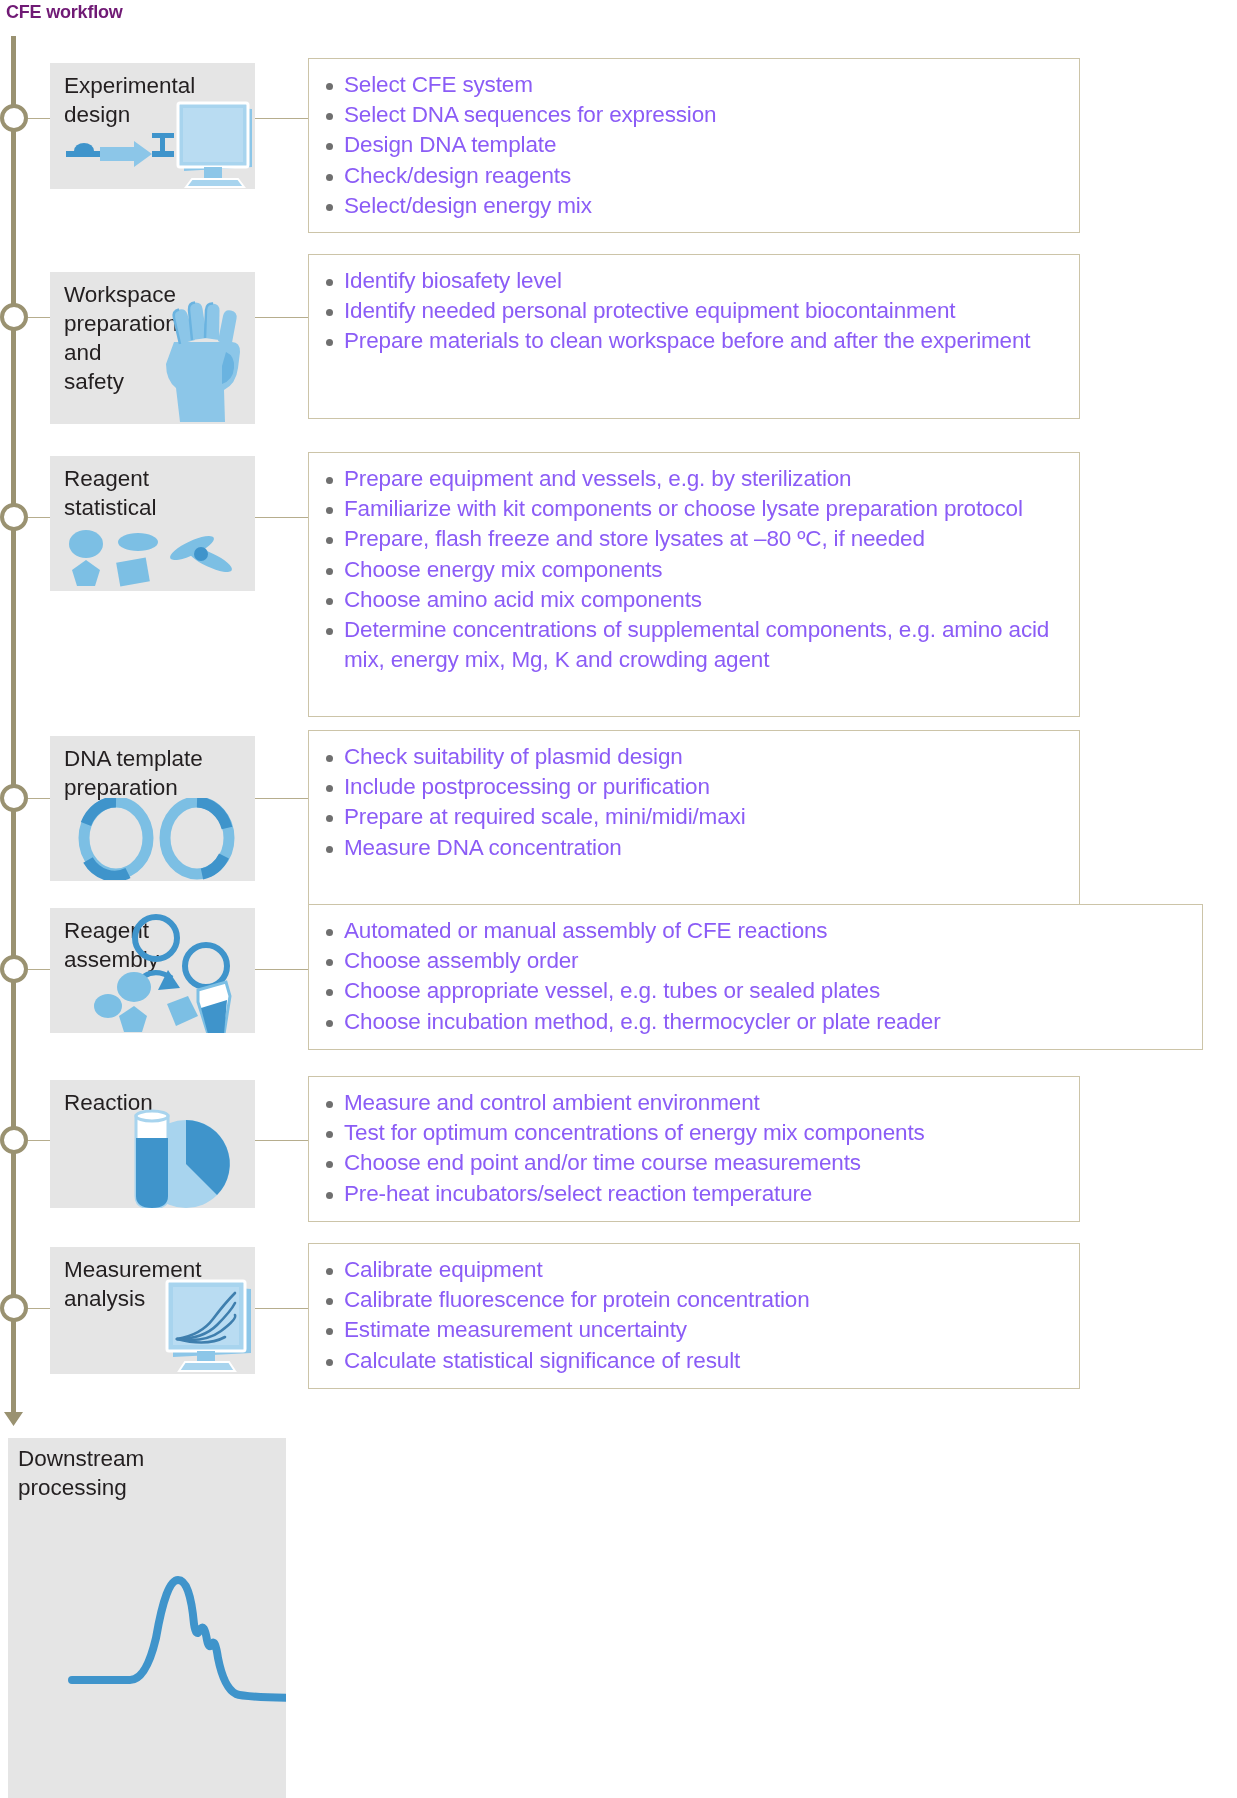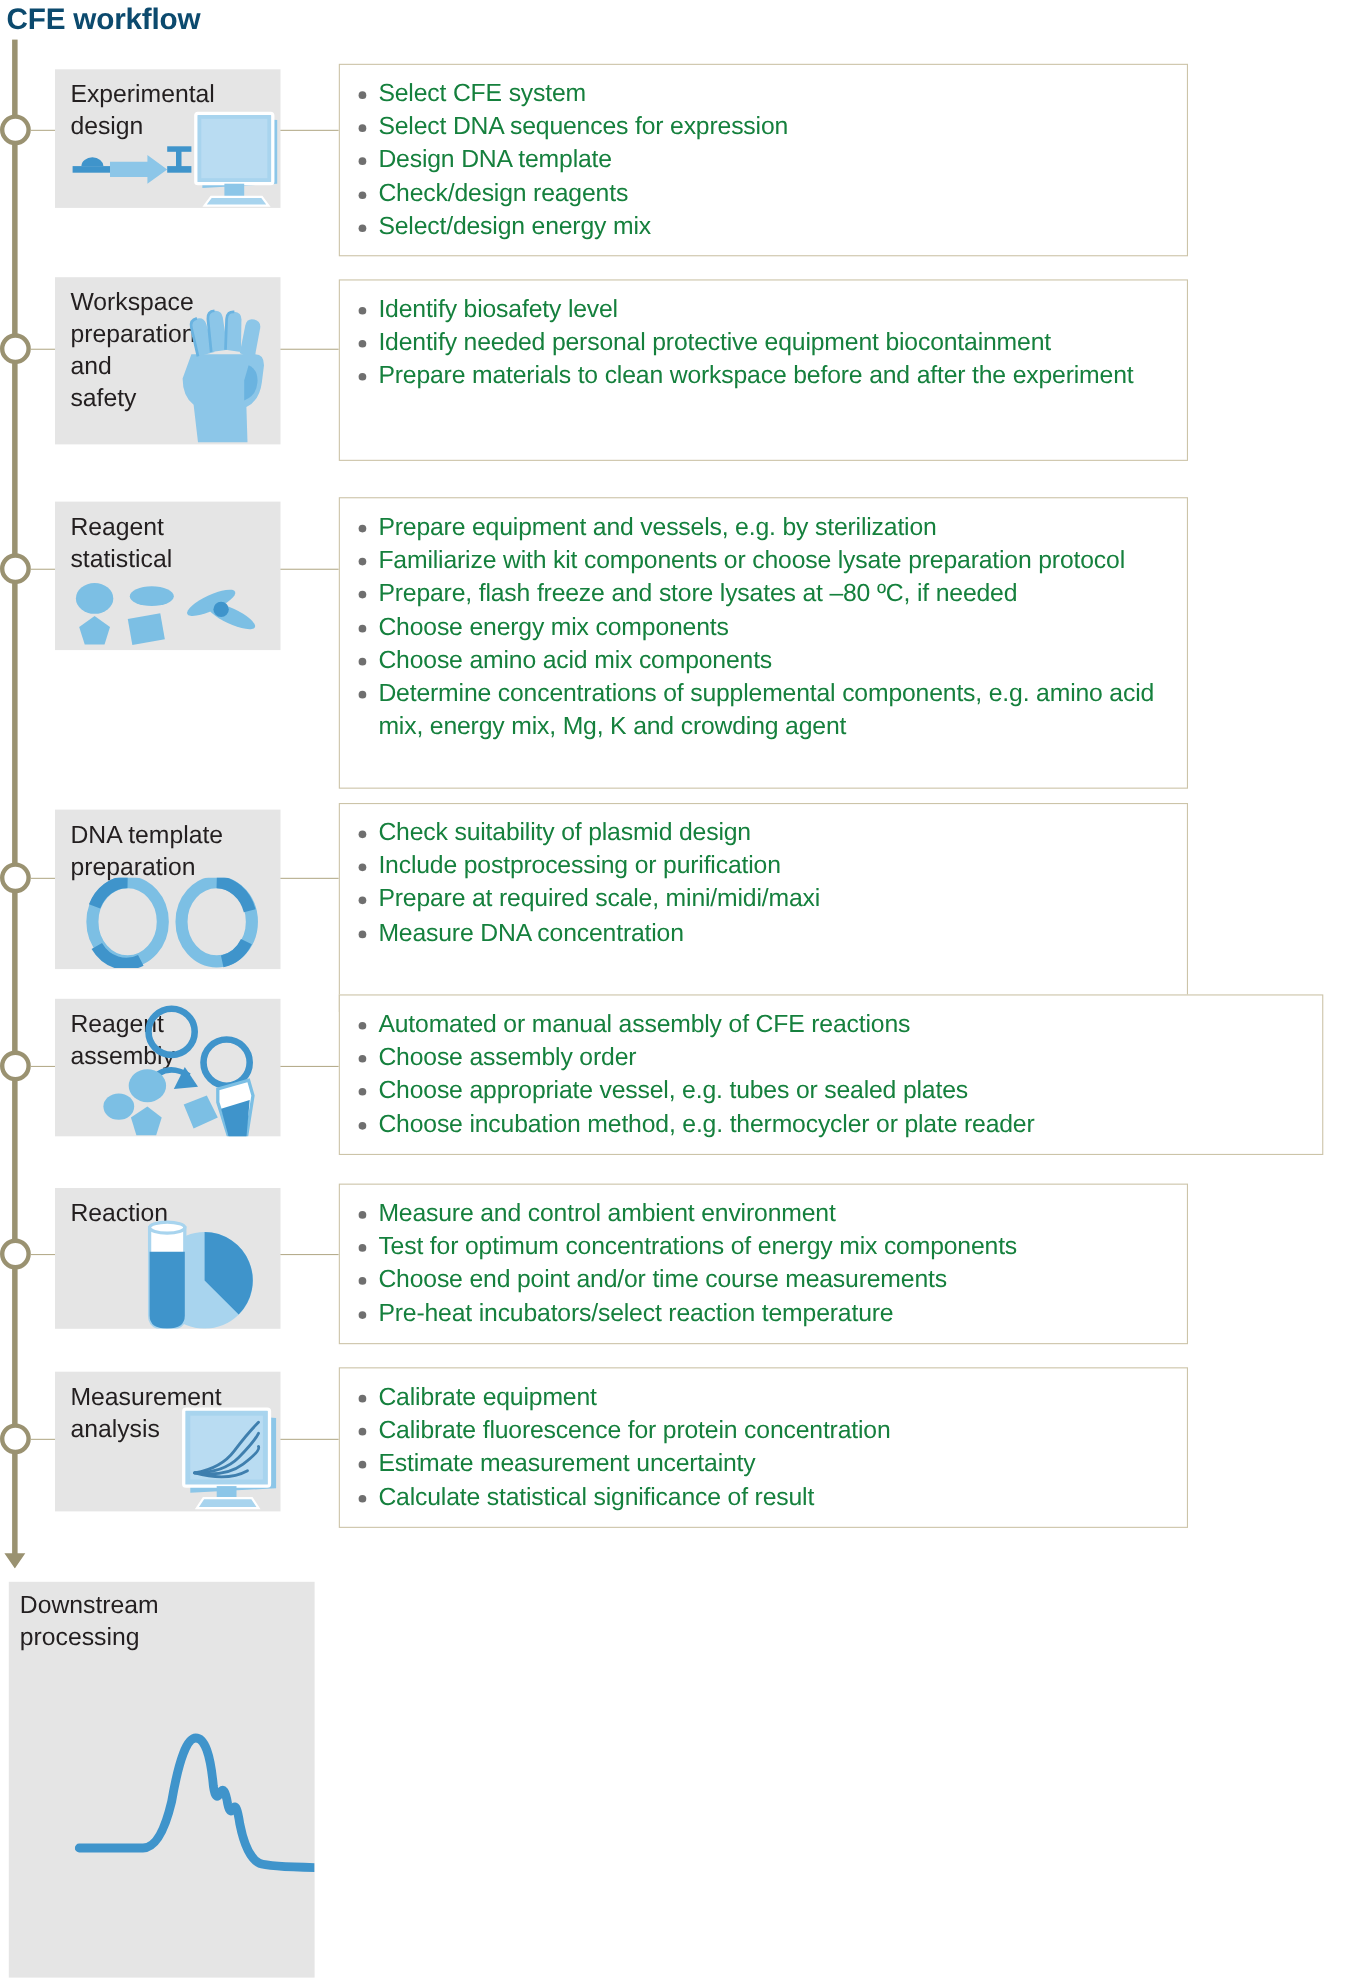--- a/index.html
+++ b/index.html
@@ -14,23 +14,23 @@
     width: 1237px;
     height: 1798px;
     overflow: hidden;
   }
 
   
   #title {
     position: absolute;
     left: 6px;
     top: 2px;
-    font-size: 27px;
+    font-size: 18px;
     font-weight: bold;
-    color: #0c4a6e;
+    color: #701a75;
     letter-spacing: -0.2px;
   }
 
   
   #spine {
     position: absolute;
     left: 11px;
     top: 36px;
     width: 5px;
     height: 1378px;
@@ -90,21 +90,21 @@
   .bullets {
     list-style: none;
     margin: 0;
     padding: 11px 10px 10px 14px;
   }
   .bullets li {
     position: relative;
     padding-left: 21px;
     font-size: 22.5px;
     line-height: 30.2px;
-    color: #15803d;
+    color: #8b5cf6;
     letter-spacing: -0.15px;
   }
   .bullets li::before {
     content: "";
     position: absolute;
     left: 3px;
     top: 13px;
     width: 7px;
     height: 7px;
     border-radius: 50%;
@@ -160,21 +160,21 @@
         <li>Check/design reagents</li>
         <li>Select/design energy mix</li>
       </ul>
     </div>
   </div>
 
   <div class="stage">
     <div class="node" style="top:303px"></div>
     <div class="connector" style="left:28px; top:317px; width:280px;"></div>
 
-    <div class="label-box" style="top:252px; width:205px; height:152px;">
+    <div class="label-box" style="top:272px; width:205px; height:152px;">
       <div class="label-text">Workspace
 preparation
 and
 safety</div>
       <svg class="icon-wrap" style="left:100px; top:24px; width:105px; height:128px;" viewBox="0 0 105 128">
         <g fill="#8cc6e8">
           <path d="M30 48 L24 22 q-1.5-7 5-8.5 t8.5 5 L45 44 Z"></path>
           <path d="M42 44 L39 14 q-0.5-7 6-7.5 t7.5 6 L57 42 Z"></path>
           <path d="M55 42 L56 14 q0.5-7 7-6.5 t6.5 7 L69 44 Z"></path>
           <path d="M68 45 L73 20 q1.5-7 8-5.5 t5.5 8 L81 52 Z"></path>

